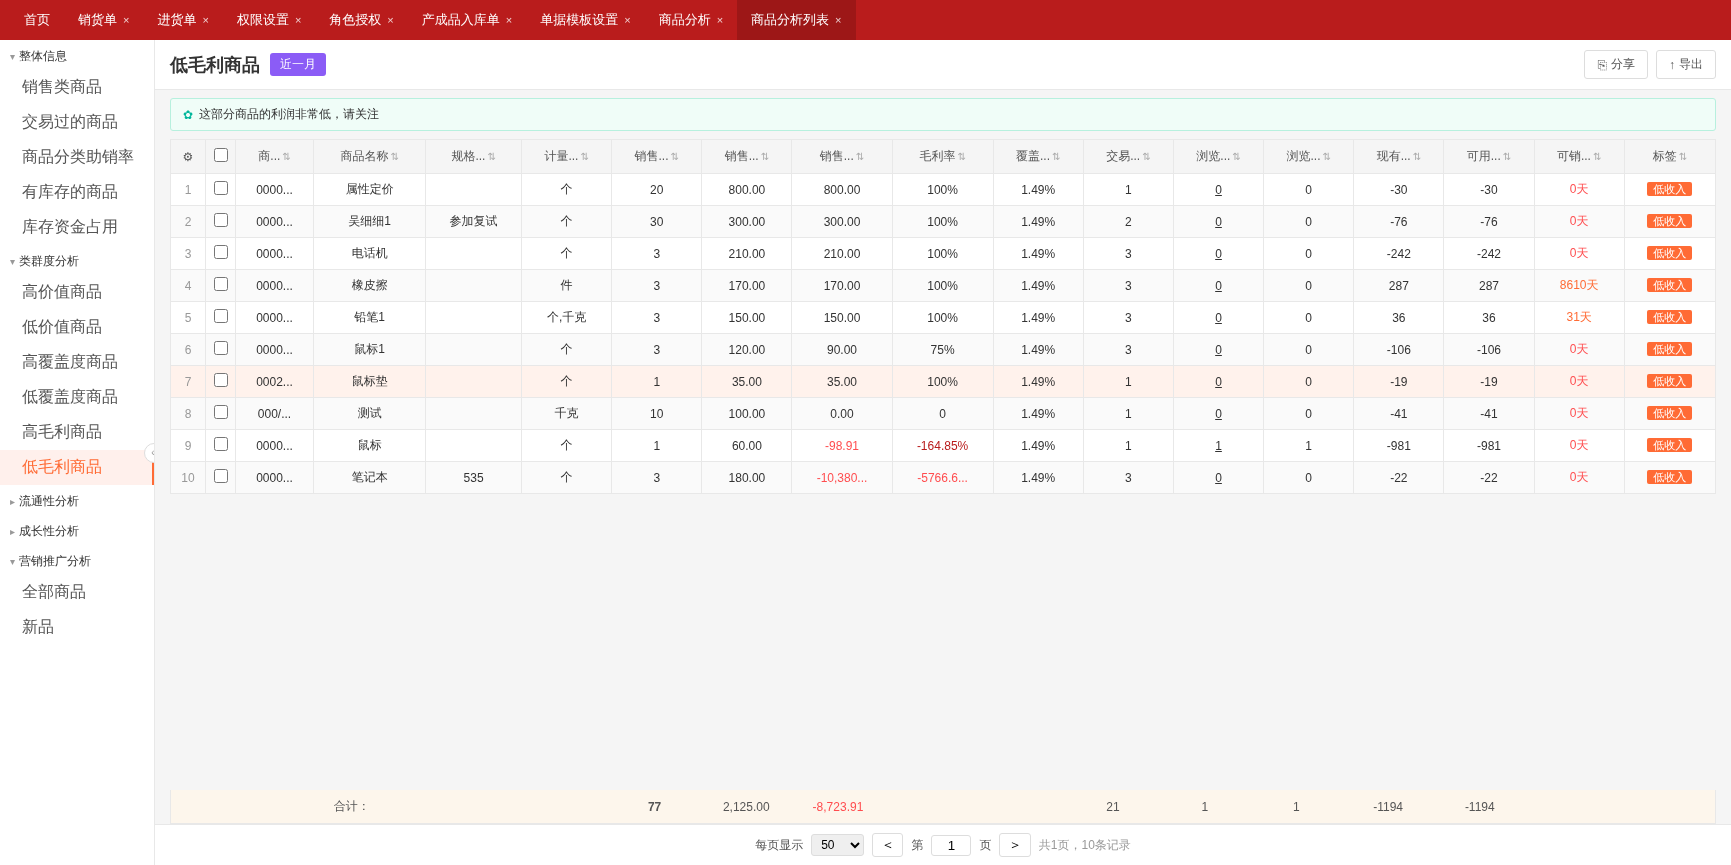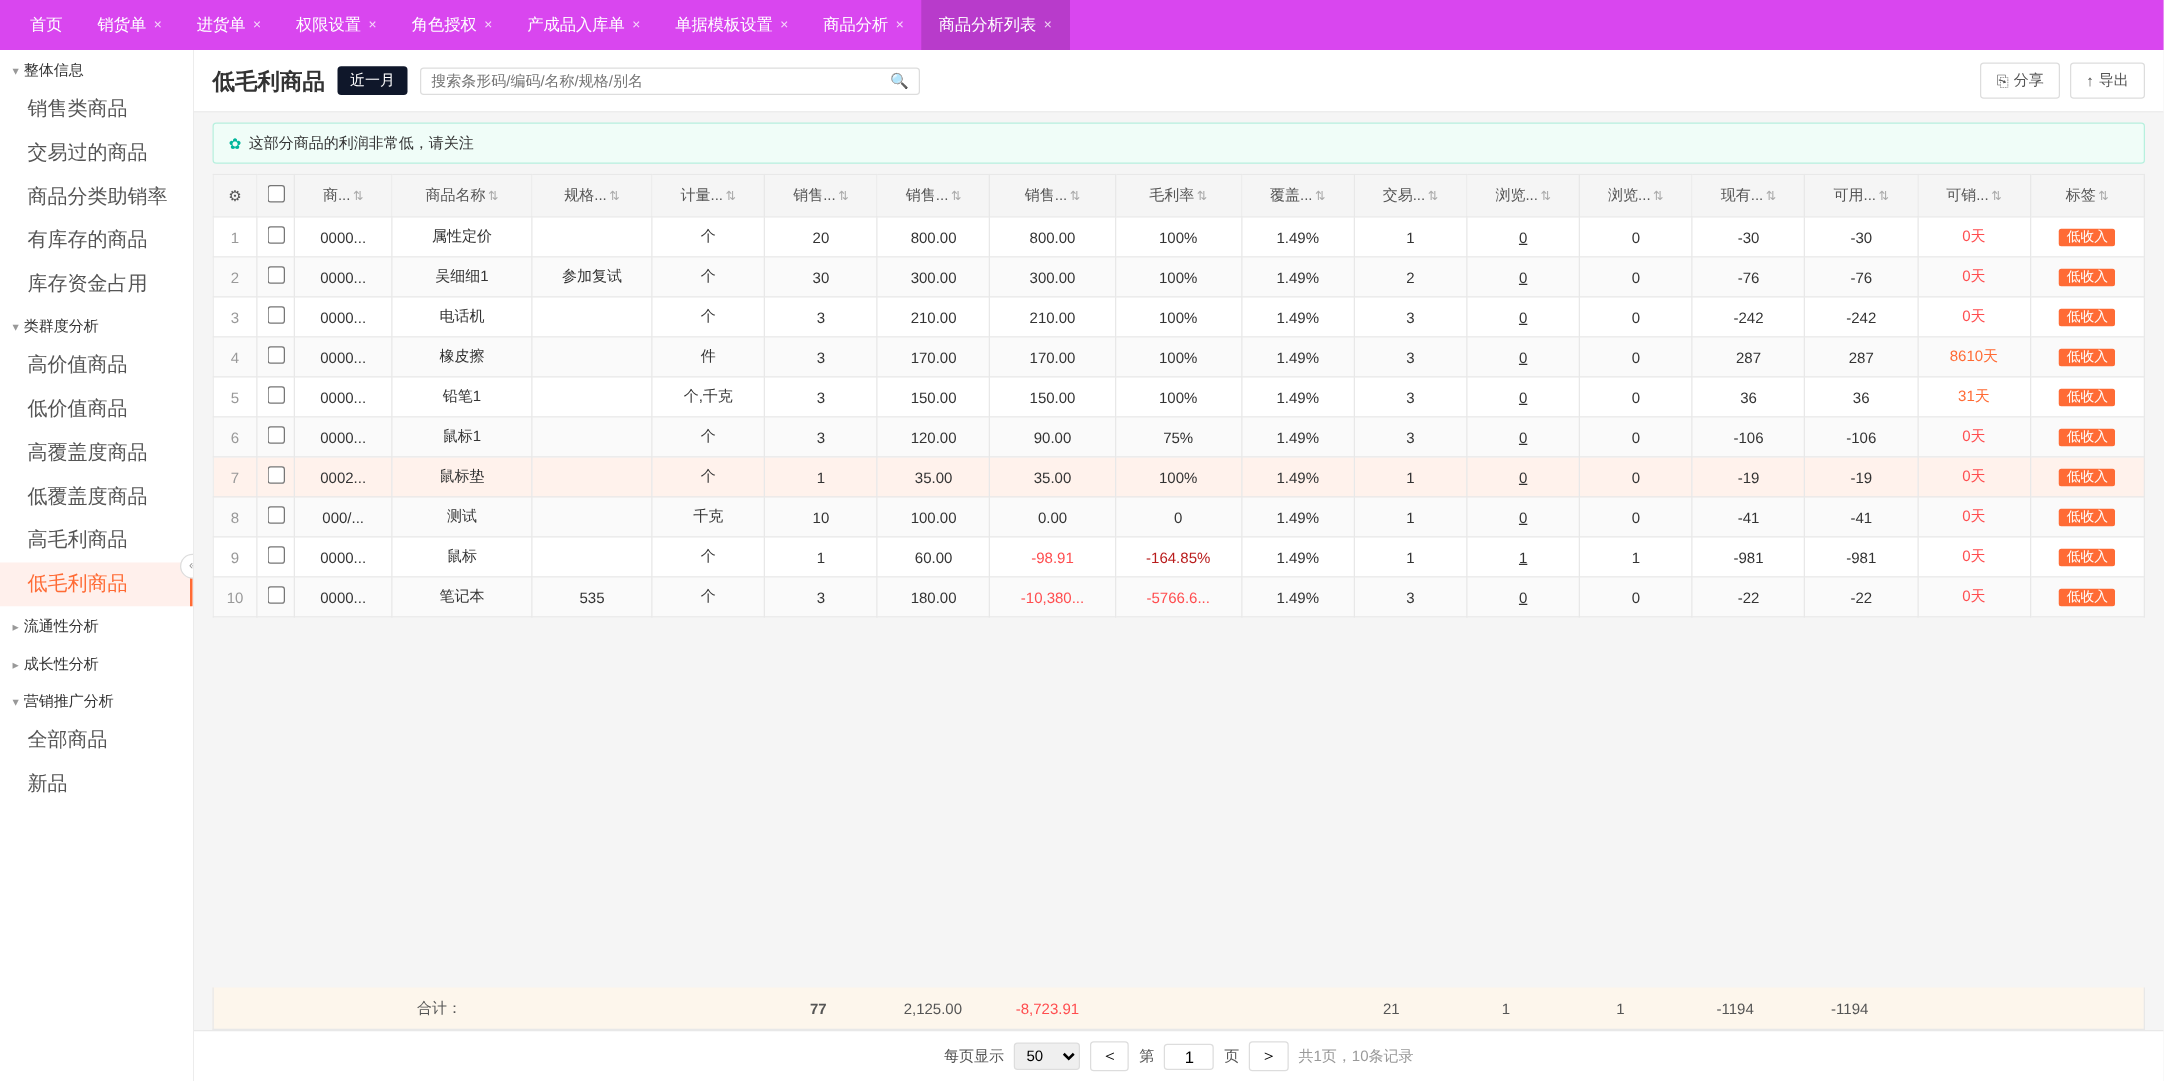--- a/index.html
+++ b/index.html
@@ -1,37 +1,37 @@
 <!DOCTYPE html>
 <html><head>
   <meta charset="utf-8">
   <style>
     * { margin: 0; padding: 0; box-sizing: border-box; }
     body { font-family: 'Microsoft YaHei', Arial, sans-serif; font-size: 12px; background: #f5f5f5; color: #333; width: 1731px; min-height: 865px; overflow-x: hidden; }
 
     
-    .top-nav { background: #d946ef; display: flex; align-items: flex-start; height: 40px; padding: 0 10px; }
+    .top-nav { background: #b91c1c; display: flex; align-items: flex-start; height: 40px; padding: 0 10px; }
     .top-nav .nav-item { color: #fff; padding: 0 14px; height: 40px; display: flex; align-items: center; cursor: pointer; font-size: 13px; white-space: nowrap; }
     .top-nav .nav-item.active { background: rgba(0,0,0,0.15); }
     .top-nav .nav-item .close-x { margin-left: 6px; opacity: 0.8; font-size: 11px; }
 
     
     .layout { display: flex; height: calc(865px - 40px); }
 
     
     .sidebar { width: 155px; background: #fff; border-right: 1px solid #e8e8e8; overflow-y: auto; flex-shrink: 0; }
     .sidebar-group-header { display: flex; align-items: center; padding: 8px 10px 5px 10px; color: #333; font-size: 12px; cursor: pointer; }
     .sidebar-group-header .arrow { margin-right: 4px; color: #999; font-size: 10px; }
     .sidebar-item { padding: 7px 10px 7px 22px; color: #555; cursor: pointer; font-size: 16px; }
     .sidebar-item.active { background: #fff0ec; color: #ff6b35; border-right: 2px solid #ff6b35; }
 
     
     .page-header { display: flex; align-items: center; padding: 10px 15px; background: #fff; border-bottom: 1px solid #e8e8e8; gap: 10px; }
     .page-title { font-size: 18px; font-weight: bold; color: #333; }
-    .period-btn { background: #0f172a; color: #fff; border: none; padding: 3px 10px; border-radius: 3px; cursor: pointer; font-size: 12px; }
+    .period-btn { background: #8b5cf6; color: #fff; border: none; padding: 3px 10px; border-radius: 3px; cursor: pointer; font-size: 12px; }
     .search-box { display: flex; align-items: center; border: 1px solid #ddd; border-radius: 3px; padding: 3px 8px; flex: 1; max-width: 400px; }
     .search-box input { border: none; outline: none; font-size: 12px; width: 100%; color: #999; }
     .search-icon { color: #aaa; margin-left: 4px; cursor: pointer; }
     .header-actions { margin-left: auto; display: flex; gap: 8px; }
     .header-btn { display: flex; align-items: center; gap: 4px; padding: 5px 12px; border: 1px solid #ddd; background: #fff; border-radius: 3px; cursor: pointer; font-size: 12px; color: #555; }
 
     
     .notice-bar { background: #f0fdf8; border: 1px solid #b7f0de; margin: 8px 15px 0 15px; padding: 7px 12px; border-radius: 3px; color: #333; font-size: 12px; display: flex; align-items: center; gap: 6px; }
     .notice-icon { color: #00b69b; }
 
@@ -145,24 +145,20 @@
     </div>
     <div class="sidebar-item">全部商品</div>
     <div class="sidebar-item">新品</div>
   </div>
 
   <div class="content-area">
 
     <div class="page-header">
       <span class="page-title">低毛利商品</span>
       <button class="period-btn">近一月</button>
-      <div class="search-box">
-        <input type="text" style="min-width: 250px;" placeholder="搜索条形码/编码/名称/规格/别名">
-        <span class="search-icon">🔍</span>
-      </div>
       <div class="header-actions">
         <button class="header-btn">
           <span>⎘</span>
           <span>分享</span>
         </button>
         <button class="header-btn">
           <span>↑</span>
           <span>导出</span>
         </button>
       </div>

